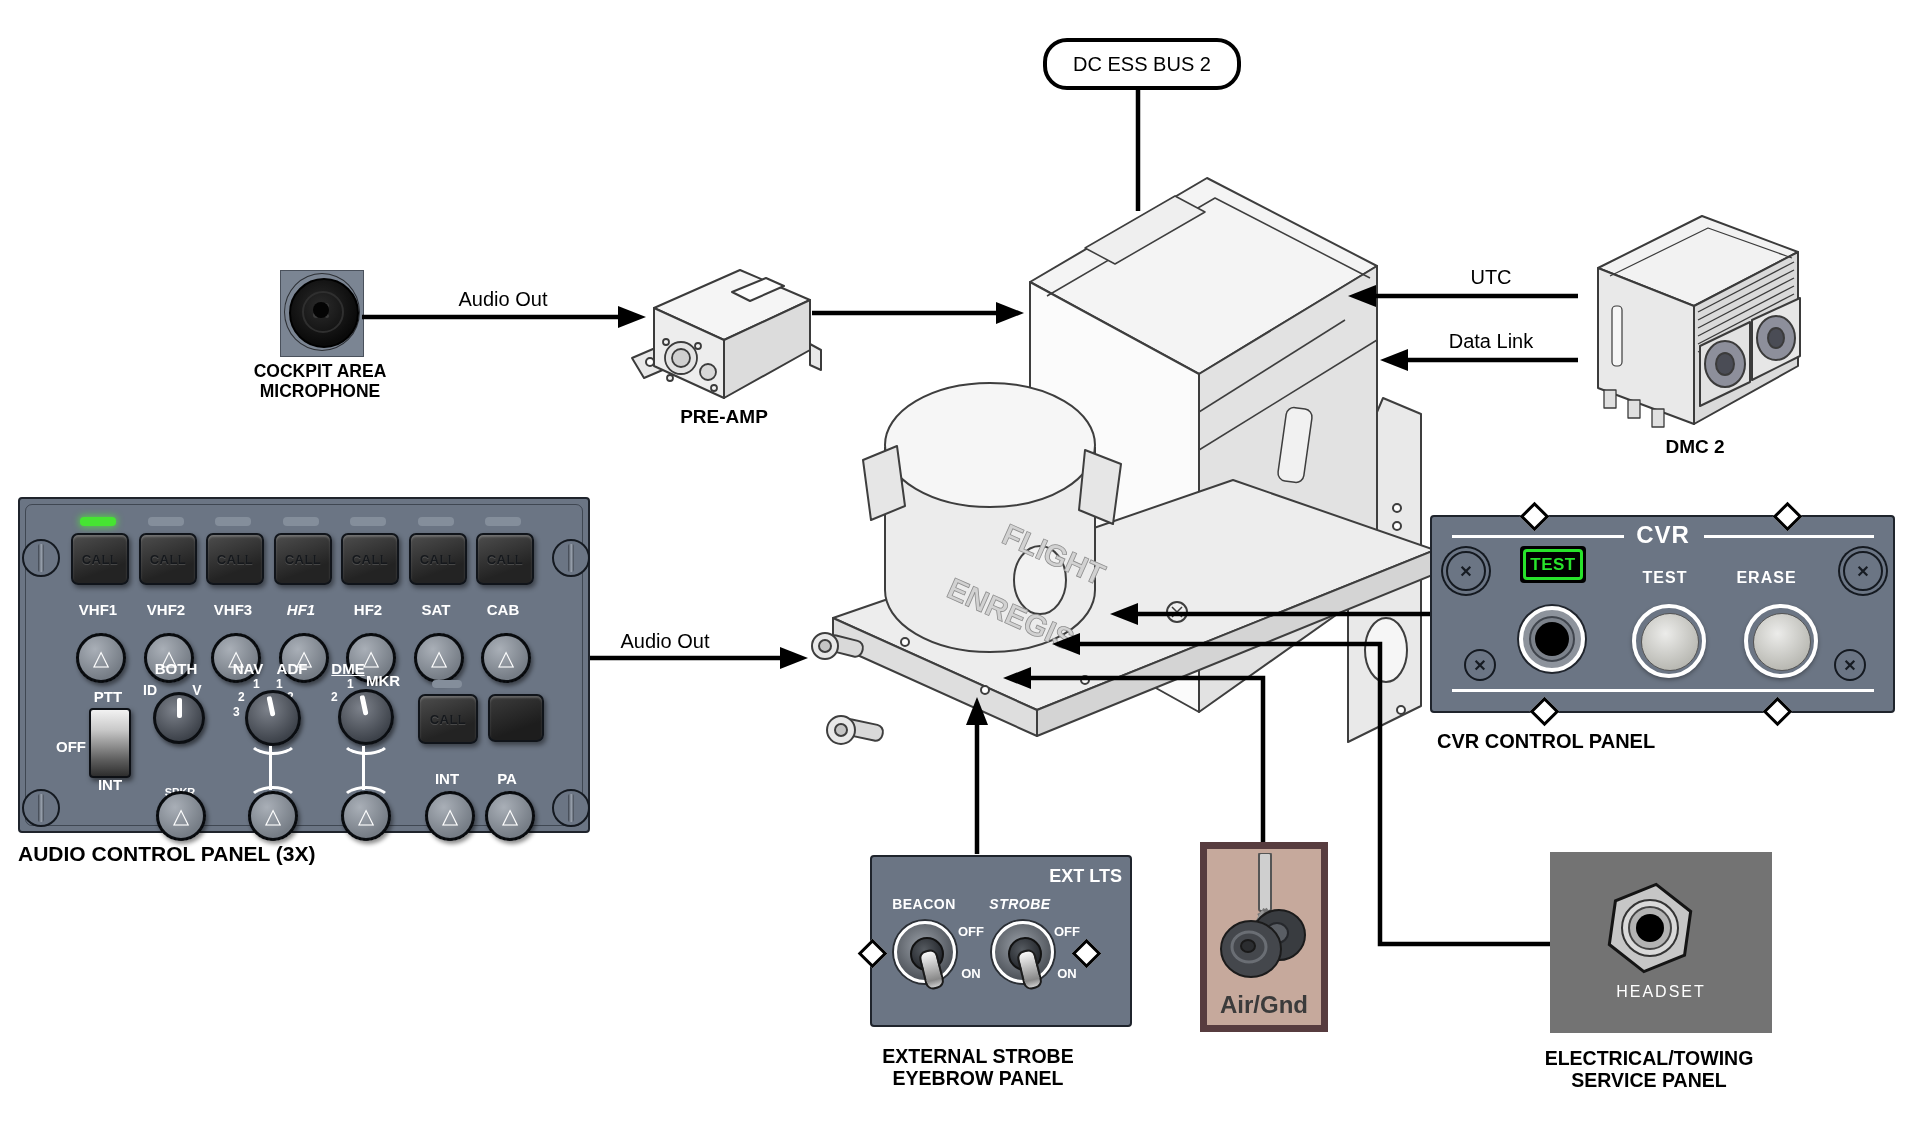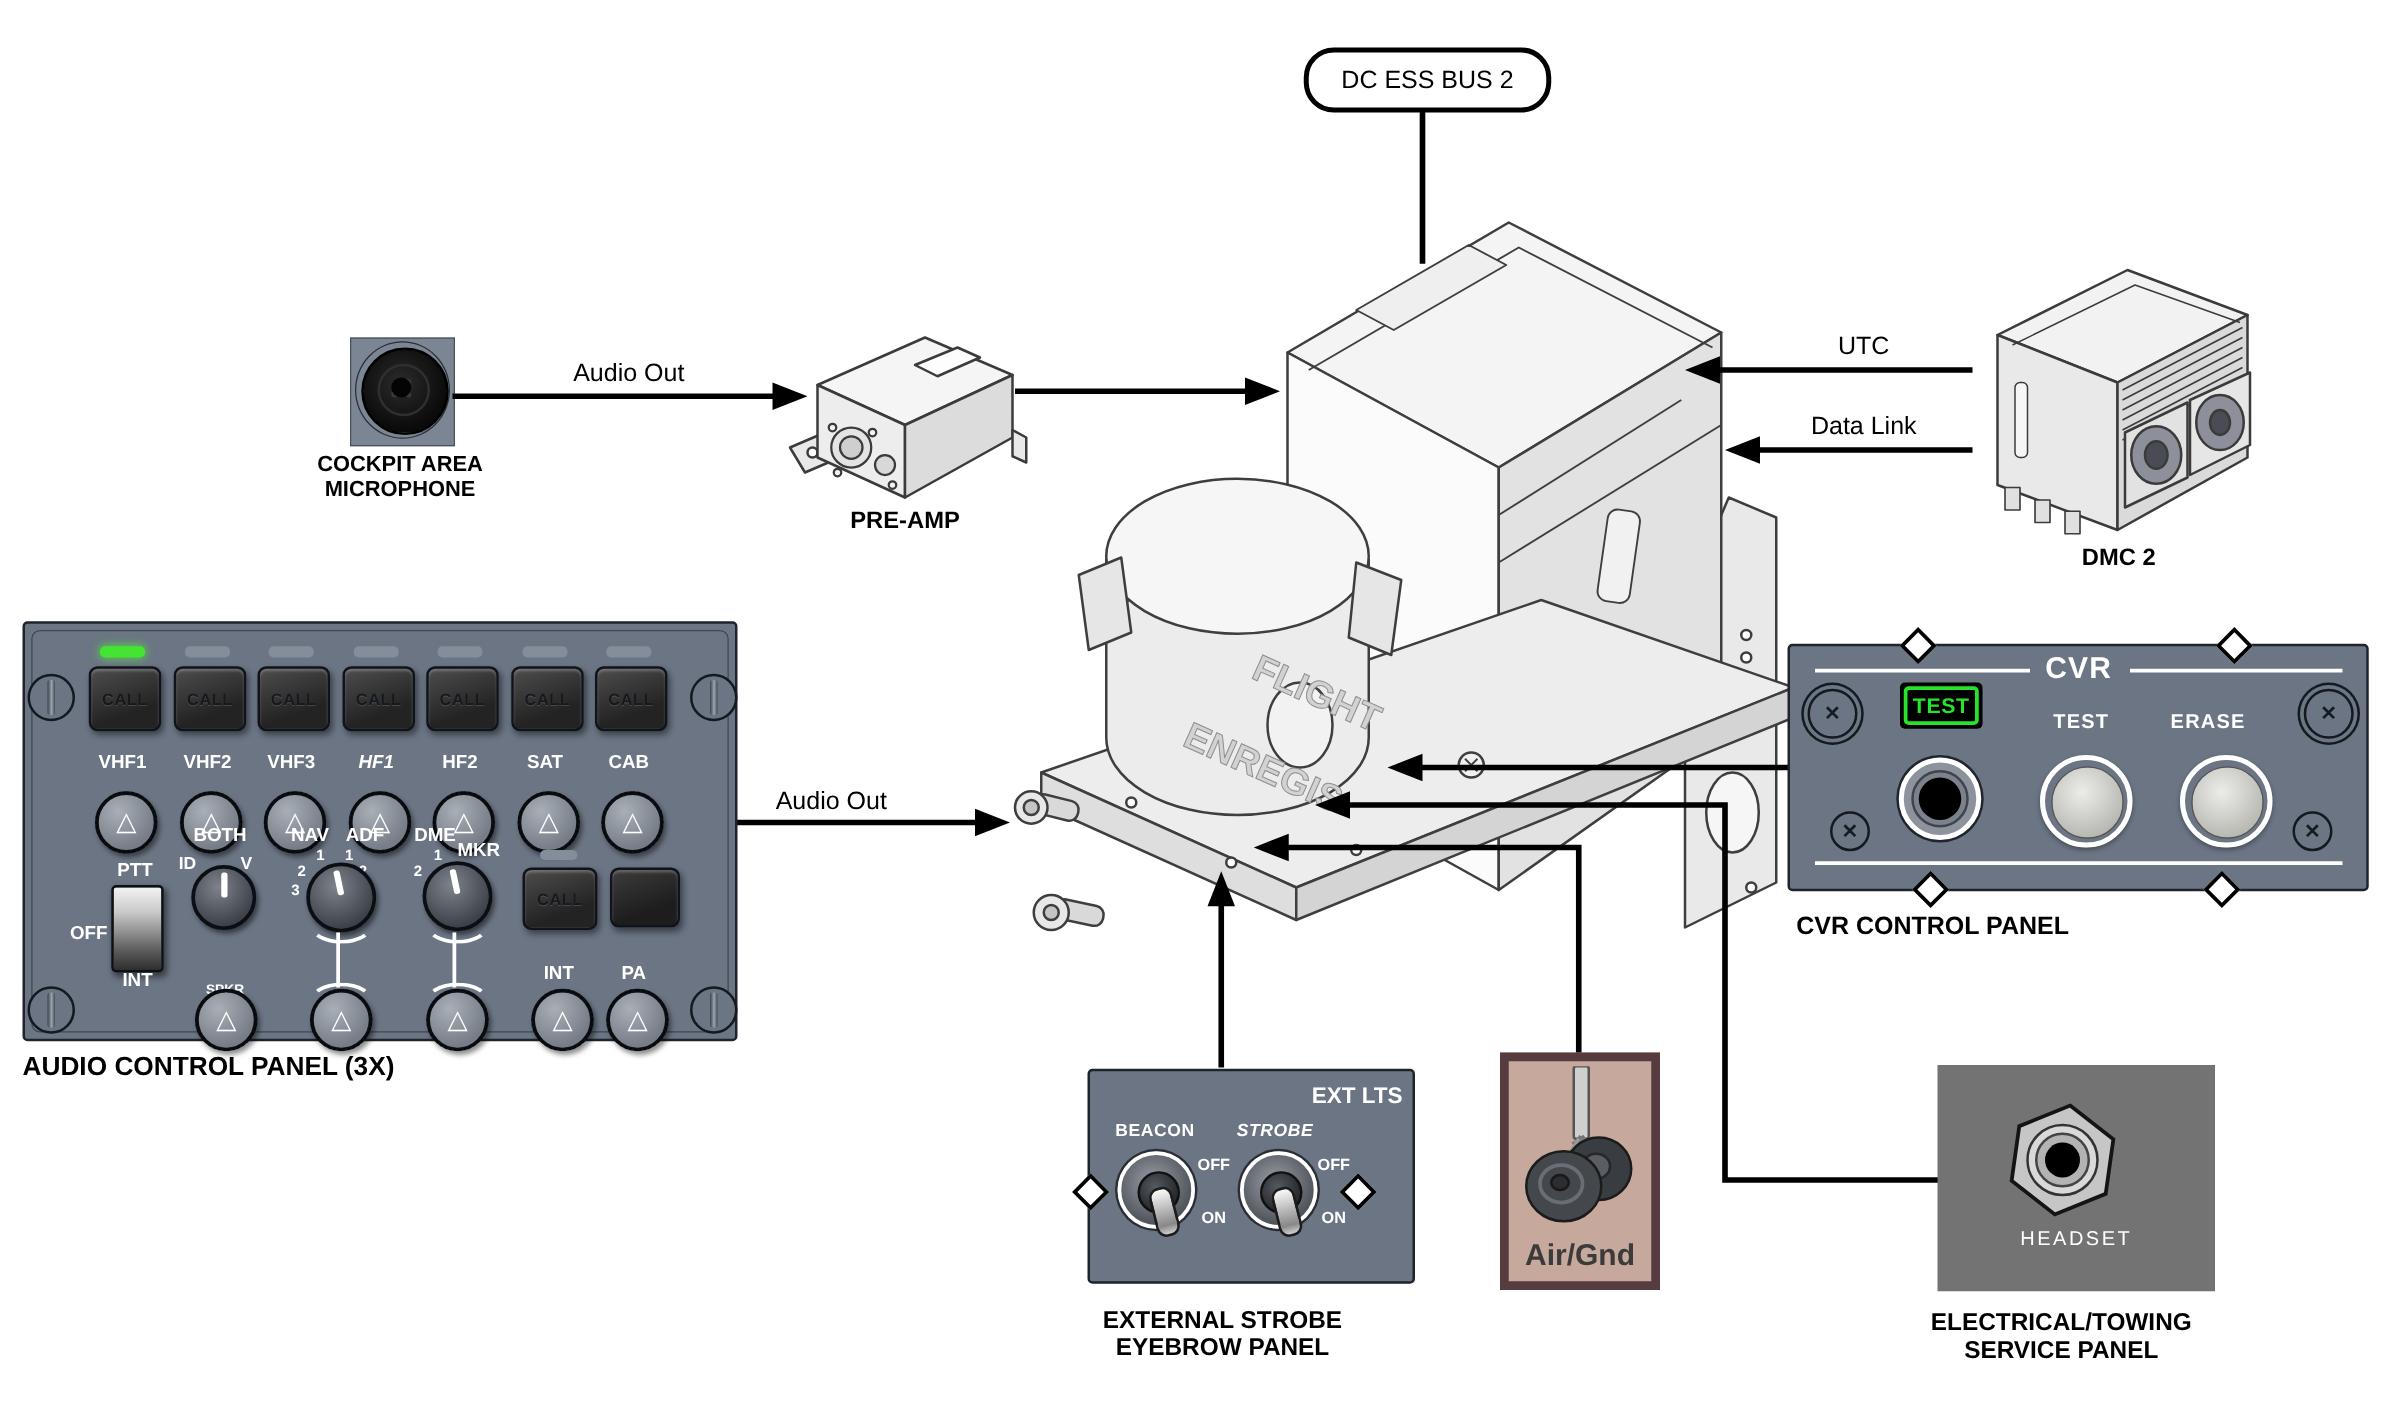--- a/index.html
+++ b/index.html
@@ -347,21 +347,21 @@
   <span class="smark" style="left:218px;top:192px;">2</span>
   <span class="smark" style="left:267px;top:192px;">2</span>
   <span class="smark" style="left:213px;top:207px;">3</span>
   <div class="selknob" style="left:225px;top:191px;width:50px;height:50px;">
     <div class="pointer" style="transform:rotate(-12deg);transform-origin:50% 22px;"></div>
   </div>
   <div class="warc down" style="left:227px;top:224px;"></div>
   <div class="wline" style="left:248.5px;top:247px;height:44px;"></div>
   <div class="warc up" style="left:227px;top:287px;"></div>
 
-  <div class="wl" style="left:306px;top:162px;width:44px;font-size:15px;">DME</div>
+  <div class="wl" style="left:306px;top:162px;width:44px;font-size:15px;text-decoration:underline;">DME</div>
   <div class="wl" style="left:341px;top:174px;width:44px;font-size:15px;">MKR</div>
   <span class="smark" style="left:327px;top:179px;">1</span>
   <span class="smark" style="left:311px;top:192px;">2</span>
   <div class="selknob" style="left:318px;top:190px;width:50px;height:50px;">
     <div class="pointer" style="transform:rotate(-12deg);transform-origin:50% 22px;"></div>
   </div>
   <div class="warc down" style="left:320px;top:224px;"></div>
   <div class="wline" style="left:341.5px;top:247px;height:44px;"></div>
   <div class="warc up" style="left:320px;top:287px;"></div>
 

